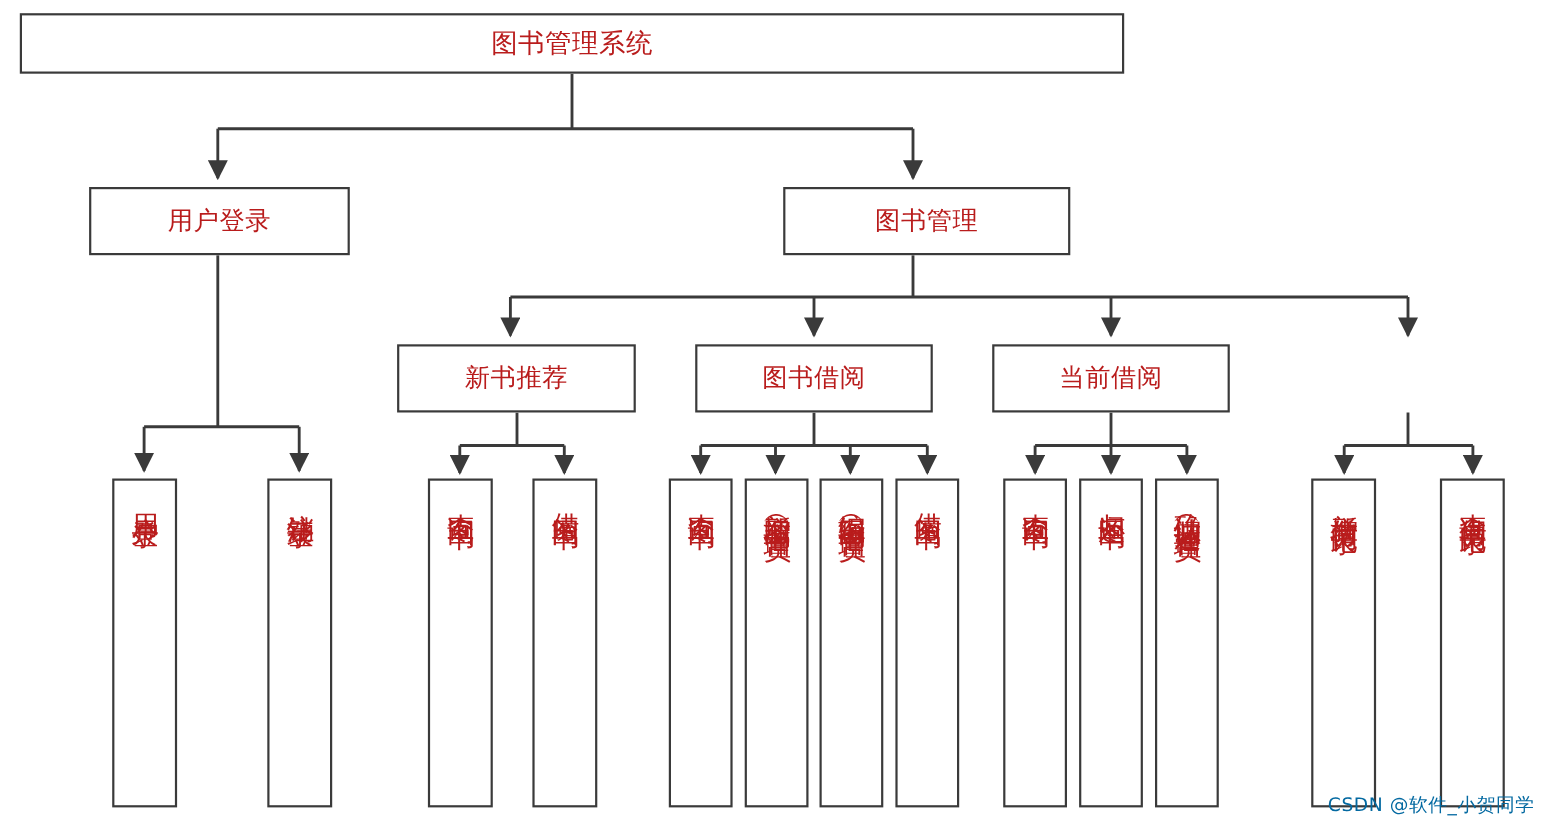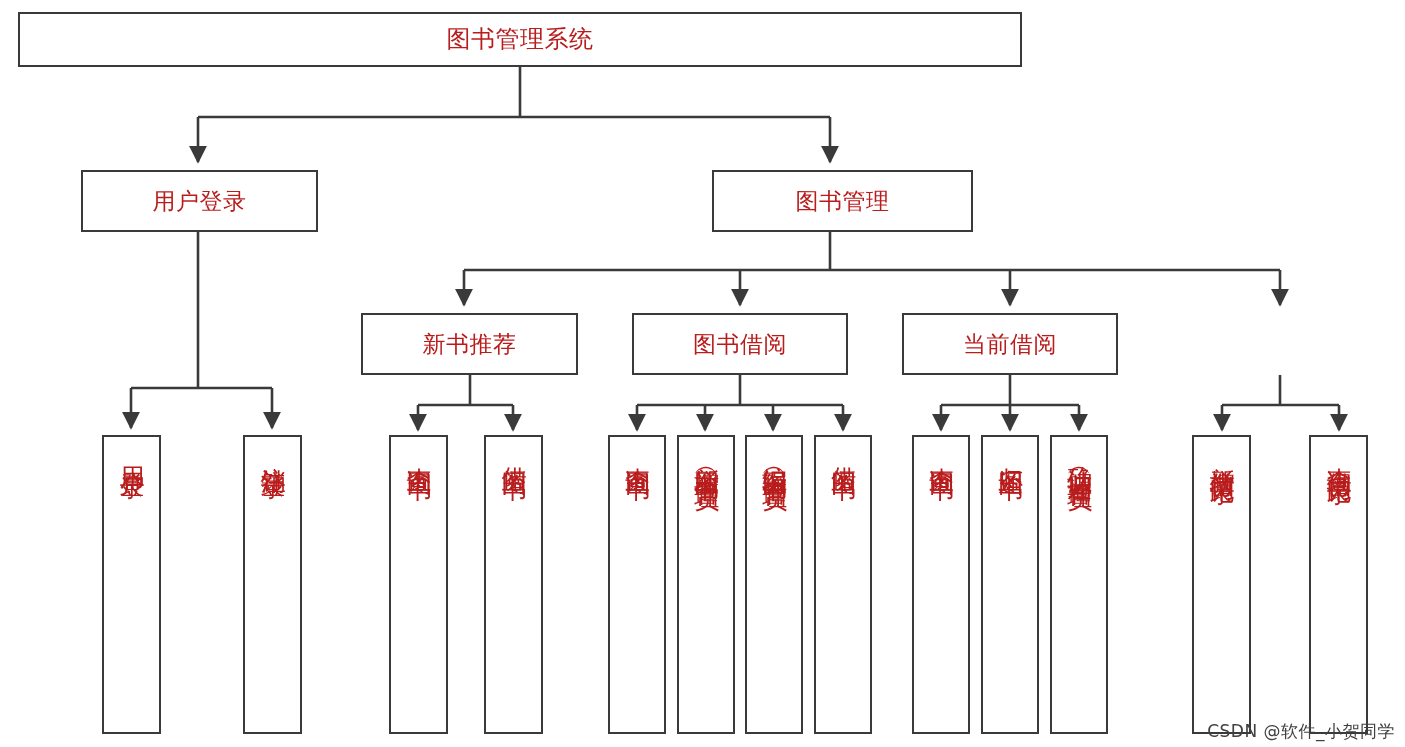--- a/index.html
+++ b/index.html
@@ -54,21 +54,21 @@
     font-size:25px;
     line-height:1.05;
     letter-spacing:3px;
     white-space:nowrap;
   }
   .watermark{
     position:absolute;
     right:10px;
     bottom:4px;
     font-size:17px;
-    color:#404040;
+    color:#0369a1;
     letter-spacing:0.5px;
     white-space:nowrap;
   }
 </style>
 </head>
 <body>
 
 <div id="canvas">
 
   <svg id="wires" viewBox="0 0 1405 747" width="1405" height="747" xmlns="http://www.w3.org/2000/svg">

